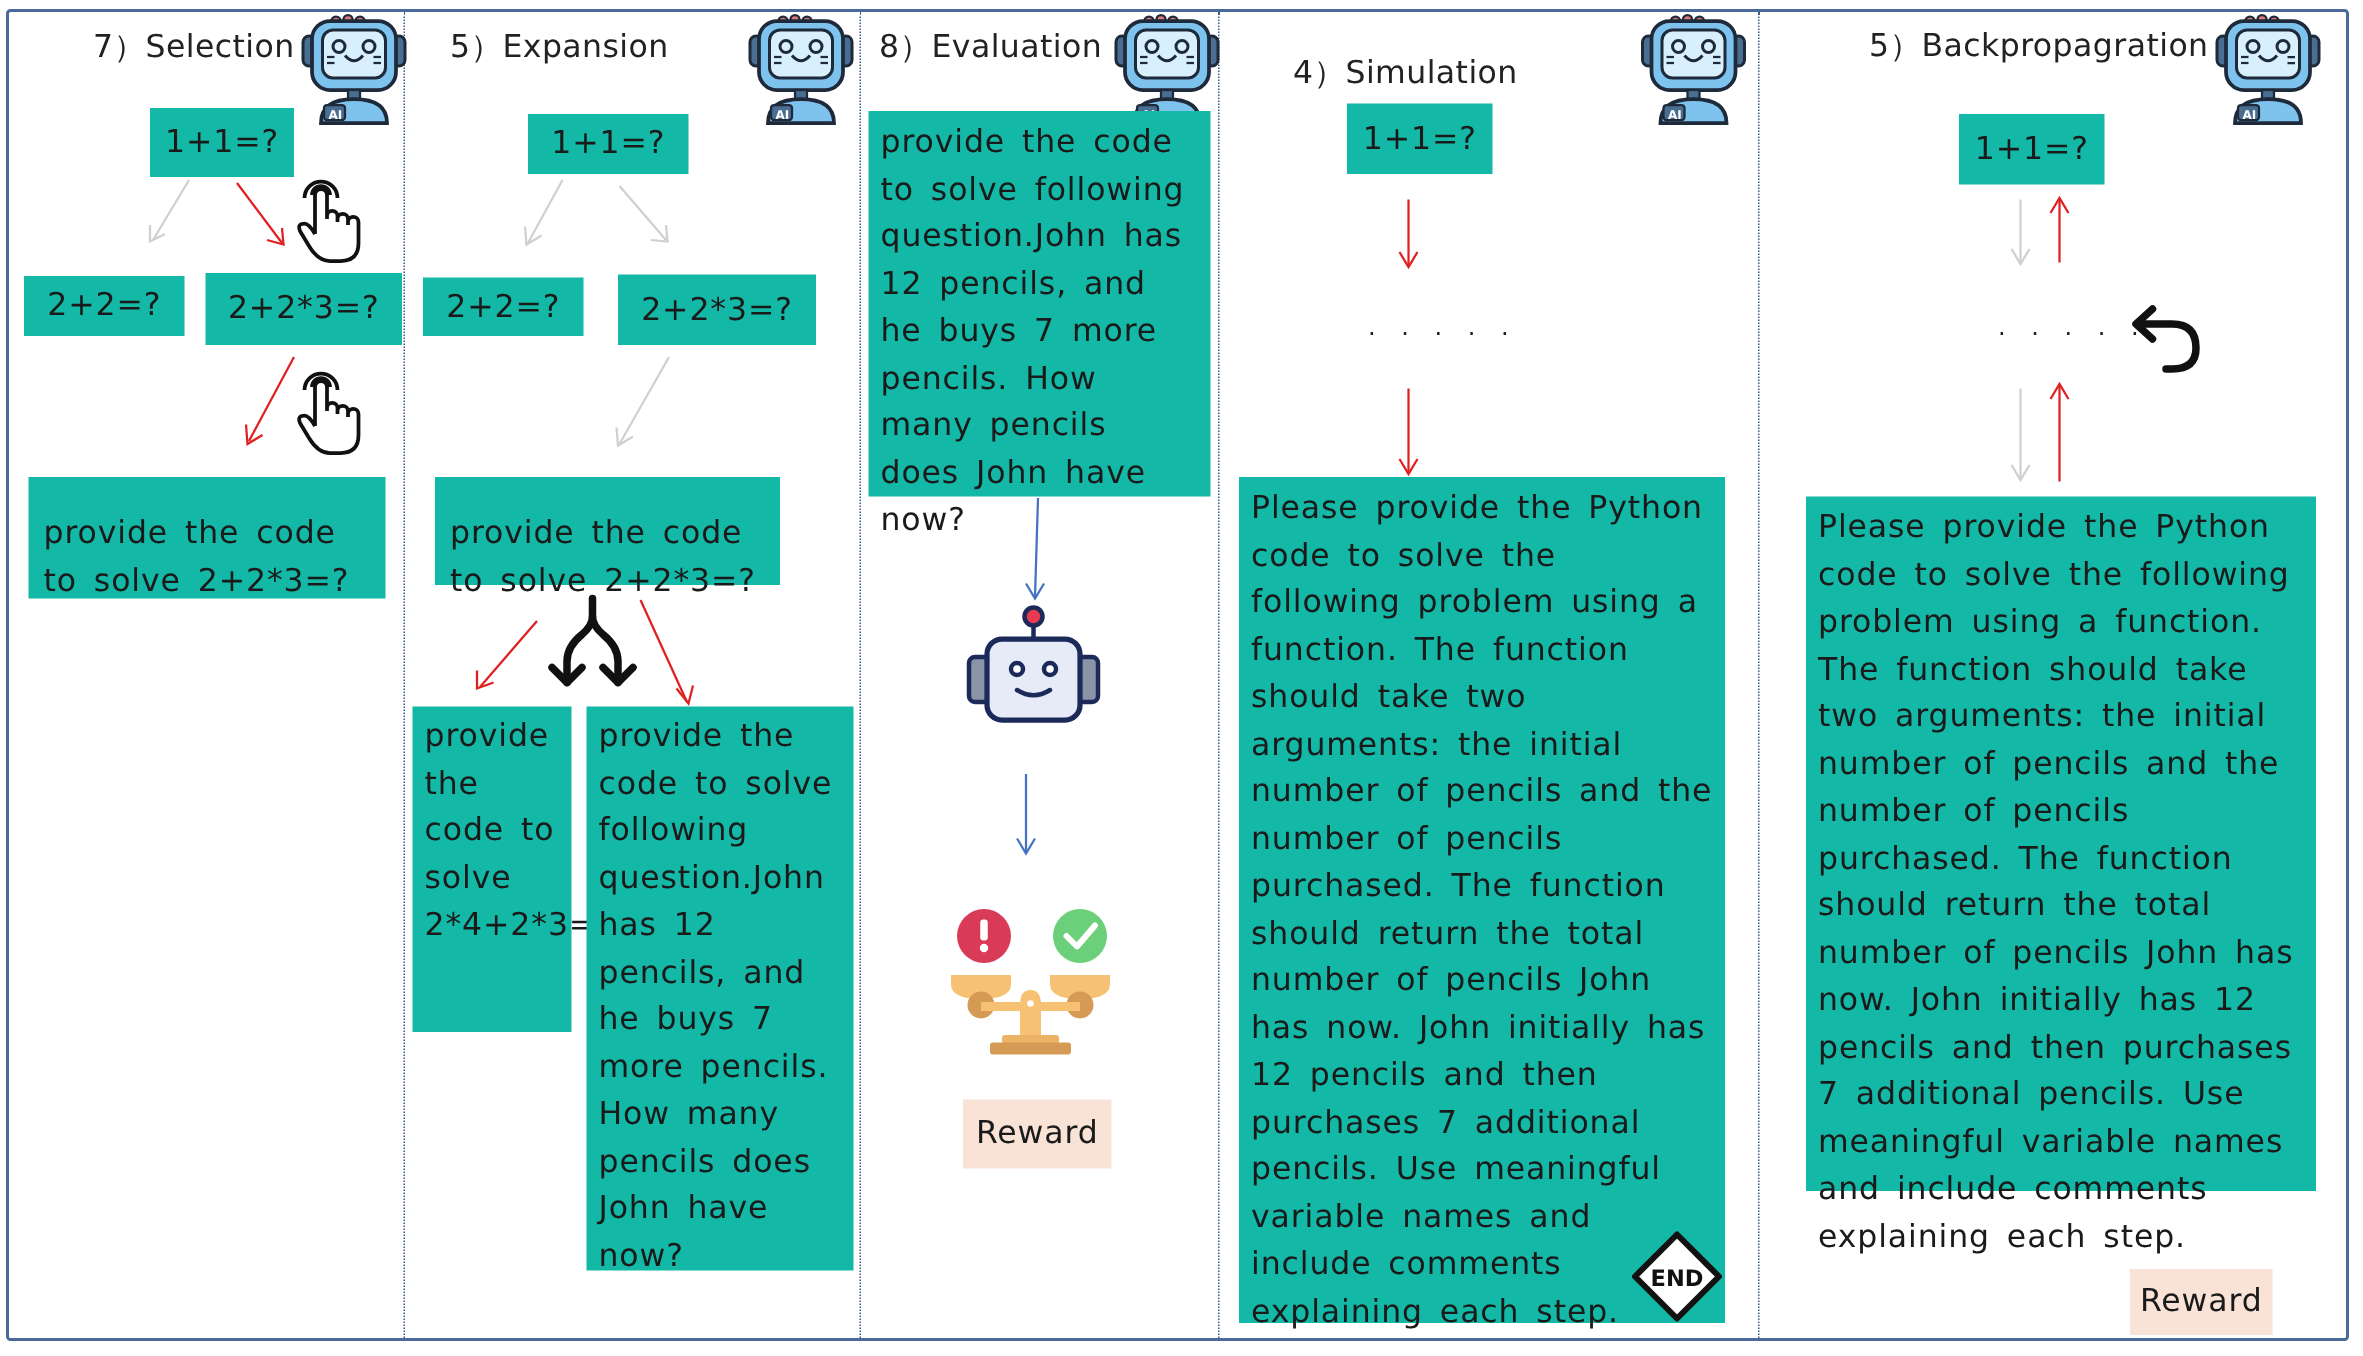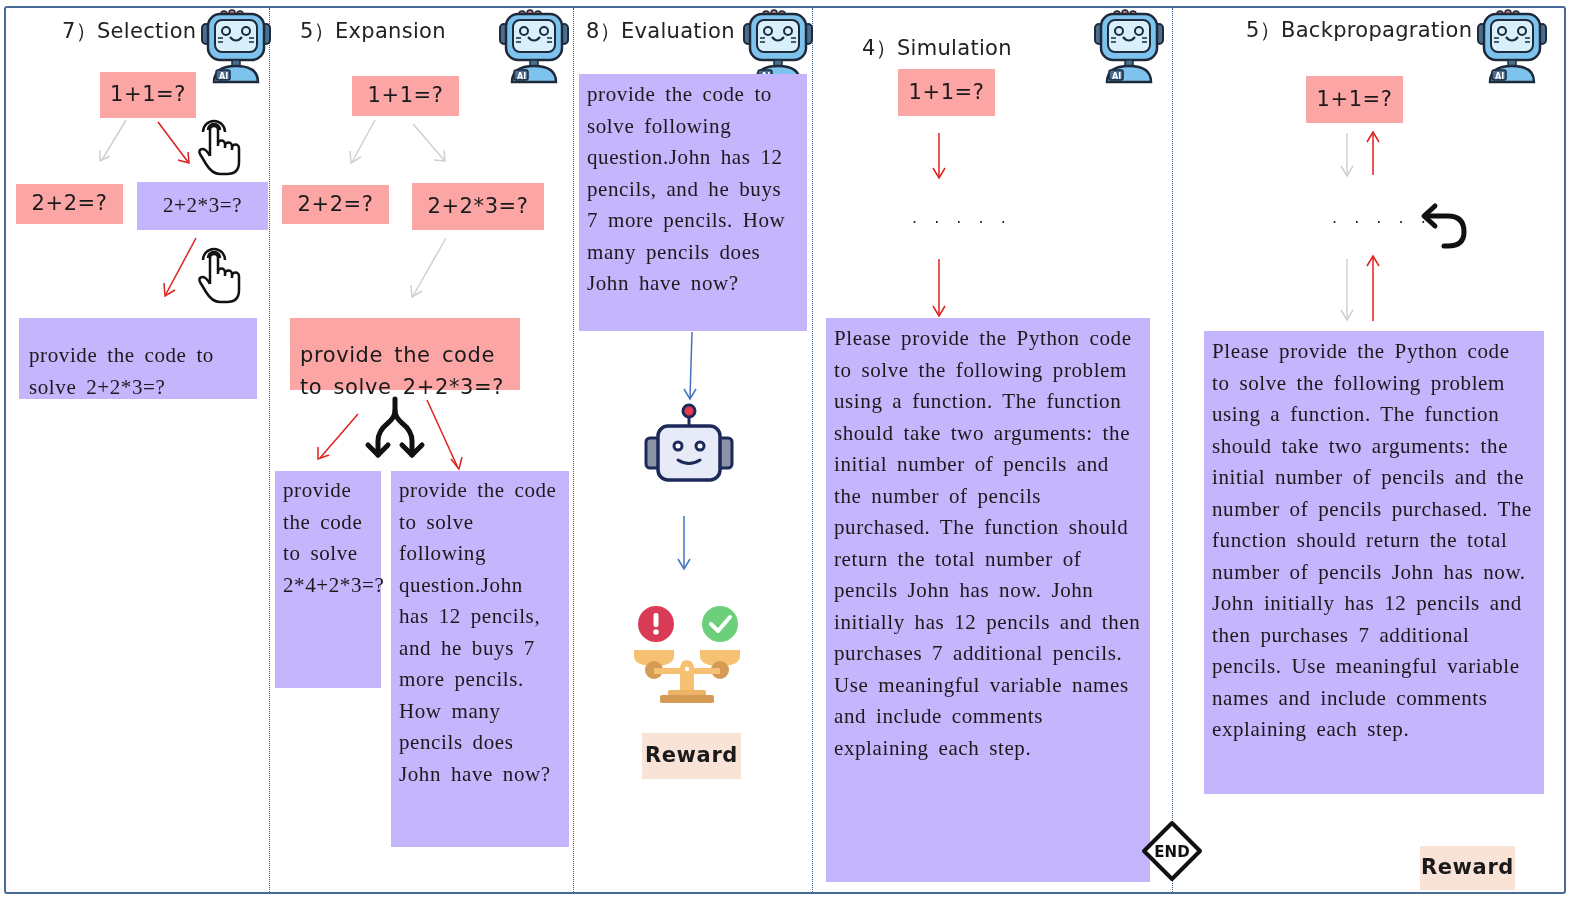--- a/index.html
+++ b/index.html
@@ -13,23 +13,23 @@
     .divider {
       position: absolute; top: 8px; height: 884px; width: 0;
       border-left: 1.5px dotted #3a5a8a;
     }
     .title {
       position: absolute; font-size: 21px; color: #222; white-space: nowrap; letter-spacing: 0.3px;
     }
     .box {
       position: absolute; font-size: 21px; line-height: 31.5px; letter-spacing: 0.6px; word-spacing: 4px;
     }
-    .blue { background: #fca5a5; }
-    .yellow { background: #c4b5fd; font-family: Liberation Serif, serif; }
-    .peach { background: #f9e3d6; font-weight: bold; }
+    .blue { background: #14b8a6; }
+    .yellow { background: #14b8a6; }
+    .peach { background: #f9e3d6; }
     .center { display: flex; align-items: center; justify-content: center; }
     .pad { padding: 22px 10px; }
     .icon { position: absolute; }
     svg { display: block; overflow: visible; }
     .dots { position: absolute; font-size: 16px; letter-spacing: 6px; color: #222; }
   </style>
 </head>
 <body>
 
 <div class="frame"></div>
@@ -201,21 +201,21 @@
   <div class="dots" style="left:912px;top:208px">. . . . .</div>
 
   <svg class="icon" style="left:920px;top:125px" width="40" height="200">
     <line x1="19" y1="8" x2="19" y2="52" stroke="#e02020" stroke-width="1.5"></line>
     <polyline points="13,43 19,53 25,43" fill="none" stroke="#e02020" stroke-width="1.5"></polyline>
     <line x1="19" y1="134" x2="19" y2="190" stroke="#e02020" stroke-width="1.5"></line>
     <polyline points="13,181 19,191 25,181" fill="none" stroke="#e02020" stroke-width="1.5"></polyline>
   </svg>
 
   <div class="box yellow" style="left:826px;top:318px;width:324px;height:564px;padding:5px 8px">Please provide the Python code to solve the following problem using a function. The function should take two arguments: the initial number of pencils and the number of pencils purchased. The function should return the total number of pencils John has now. John initially has 12 pencils and then purchases 7 additional pencils. Use meaningful variable names and include comments explaining each step.</div>
-  <div class="icon" style="left:1140px;top:820px">
+  <div class="icon" style="left:1086px;top:820px">
     <svg width="64" height="62" viewBox="0 0 64 62">
       <path d="M32 3 L60 31 L32 59 L4 31 Z" fill="#fff" stroke="#111" stroke-width="4" stroke-linejoin="round" transform="translate(0 0)"></path>
       <text x="32" y="37" text-anchor="middle" font-size="15" font-weight="bold" fill="#111" font-family="DejaVu Sans, sans-serif">END</text>
     </svg>
   </div>
 </div>
 
 <div>
   <div class="title" style="left:1246px;top:16px">5）Backpropagration</div>
   <div class="icon" style="left:1476px;top:8px">

